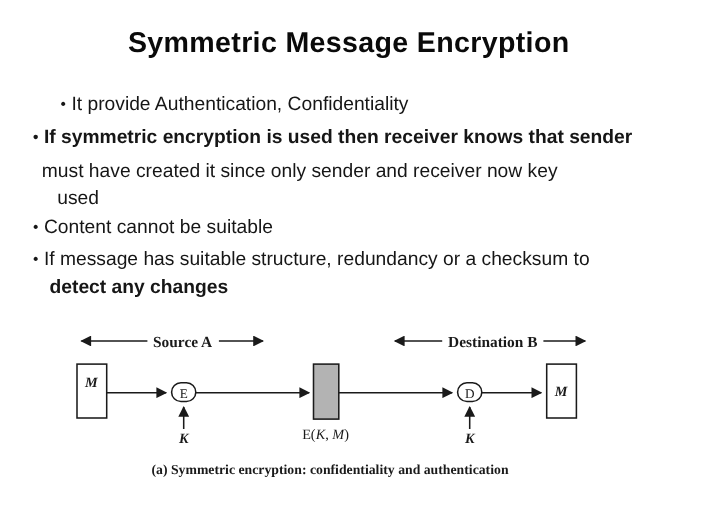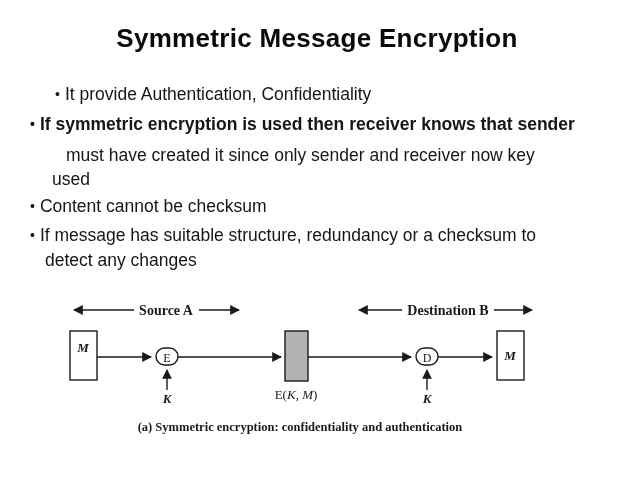--- a/index.html
+++ b/index.html
@@ -13,41 +13,41 @@
     color:#0a0a0a; white-space:nowrap;
   }
   .line {
     position:absolute; white-space:nowrap; font-size:17.5px; line-height:20px; color:#161616;
   }
   .line .bullet {
     display:inline-block; font-size:14px; margin-right:5px; position:relative; top:-1px;
   }
   .l1 { top:84px;  left:30px;margin-left:25px; }
   .l2 { top:114px; left:30px;font-weight:bold; }
-  .l3 { top:145px; left:38px;margin-left:28px; }
+  .l3 { top:145px; left:38px; }
   .l4 { top:169px; left:52px; }
   .l5 { top:196px; left:30px; }
   .l6 { top:225px; left:30px;text-align:center; }
-  .l7 { top:250px; left:45px; }
+  .l7 { top:250px; left:45px;font-weight:bold; }
   .diagram-svg { position:absolute; left:0; top:295px; }
   .dg-serif { font-family:"Liberation Serif","DejaVu Serif",serif; }
 </style>
 </head>
 <body>
 
 <div class="slide">
 
   <div class="title">Symmetric Message Encryption</div>
 
   <div>
     <div class="line l1"><span class="bullet">•</span><span>It provide Authentication, Confidentiality</span></div>
     <div class="line l2"><span class="bullet">•</span><span>If symmetric encryption is used then receiver knows that sender</span></div>
     <div class="line l3"><span>must have created it since only sender and receiver now key</span></div>
     <div class="line l4"><span>used</span></div>
-    <div class="line l5"><span class="bullet">•</span><span>Content cannot be checksum</span></div>
+    <div class="line l5"><span class="bullet">•</span><span>Content cannot be suitable</span></div>
     <div class="line l6"><span class="bullet">•</span><span>If message has suitable structure, redundancy or a checksum to</span></div>
     <div class="line l7"><span>detect any changes</span></div>
   </div>
 
   <svg class="diagram-svg" width="638" height="145" viewBox="0 295 638 145" stroke-linecap="butt" fill="none">
     <defs>
       <marker id="ah" viewBox="0 0 10 10" refX="9" refY="5" markerWidth="8" markerHeight="7" orient="auto-start-reverse">
         <path d="M0,0 L10,5 L0,10 z" fill="#1a1a1a" stroke="none"></path>
       </marker>
     </defs>

